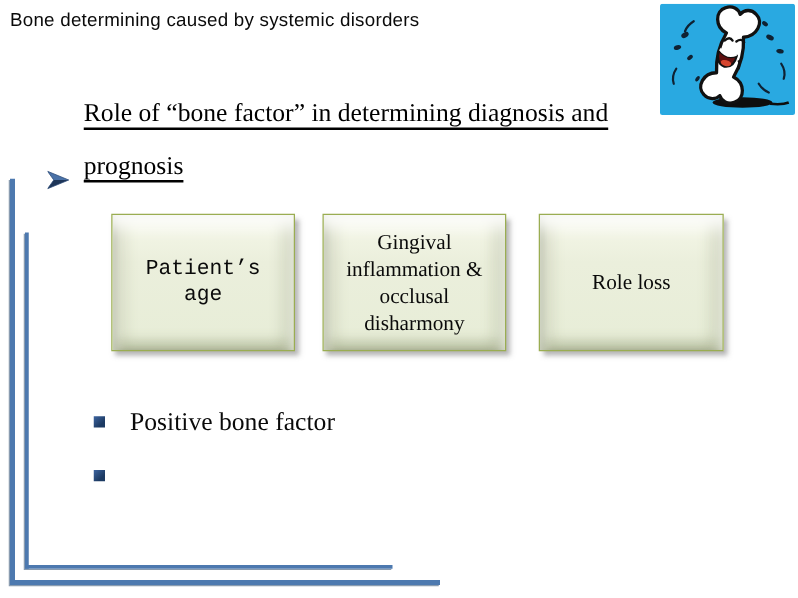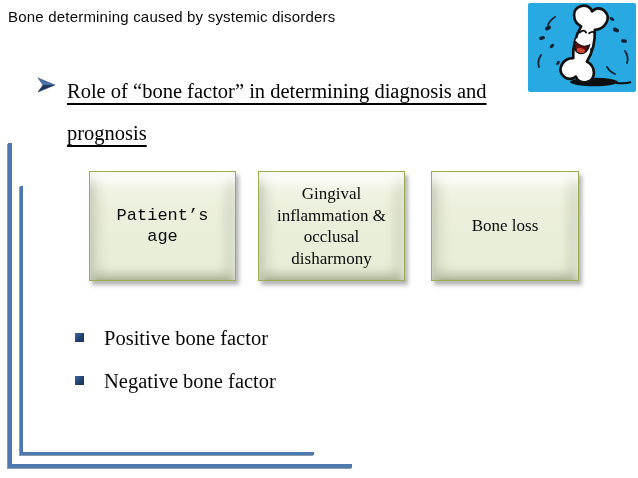--- a/index.html
+++ b/index.html
@@ -27,21 +27,21 @@
     box-shadow:-1px 1px 0 rgba(42,74,112,0.55);
   }
   .frame-line-inner{
     position:absolute;left:20px;top:186px;width:291px;height:266px;
     border-left:3px solid #4d79af;border-bottom:3px solid #4d79af;
     box-shadow:-1px 1px 0 rgba(42,74,112,0.55);
   }
   
   .main-bullet{
     position:absolute;left:38px;top:70px;width:470px;
-    display:flex;align-items:flex-start;
+    display:flex;align-items:flex-end;
   }
   .arrow-marker{width:18px;height:20px;margin-top:5px;flex:0 0 auto;}
   .main-bullet-text{
     margin-left:11px;width:448px;
     font-size:20.5px;line-height:42px;
     text-decoration:underline;
     text-underline-offset:5px;
     text-decoration-thickness:1.5px;
   }
   
@@ -147,25 +147,24 @@
   <div class="frame-line-outer"></div>
   <div class="frame-line-inner"></div>
 
   <div class="factor-box box-1">
     <div class="box-label">Patient’s age</div>
   </div>
   <div class="factor-box box-2">
     <div class="box-label">Gingival inflammation &amp; occlusal disharmony</div>
   </div>
   <div class="factor-box box-3">
-    <div class="box-label">Bone loss</div>
+    <div class="box-label">Role loss</div>
   </div>
 
   <div class="sub-bullet sub-bullet-1">
     <span class="square-marker"></span>
     <span class="sub-bullet-text">Positive bone factor</span>
   </div>
   <div class="sub-bullet sub-bullet-2">
     <span class="square-marker"></span>
-    <span class="sub-bullet-text">Negative bone factor</span>
   </div>
 
 </div>
 
 </body></html>

